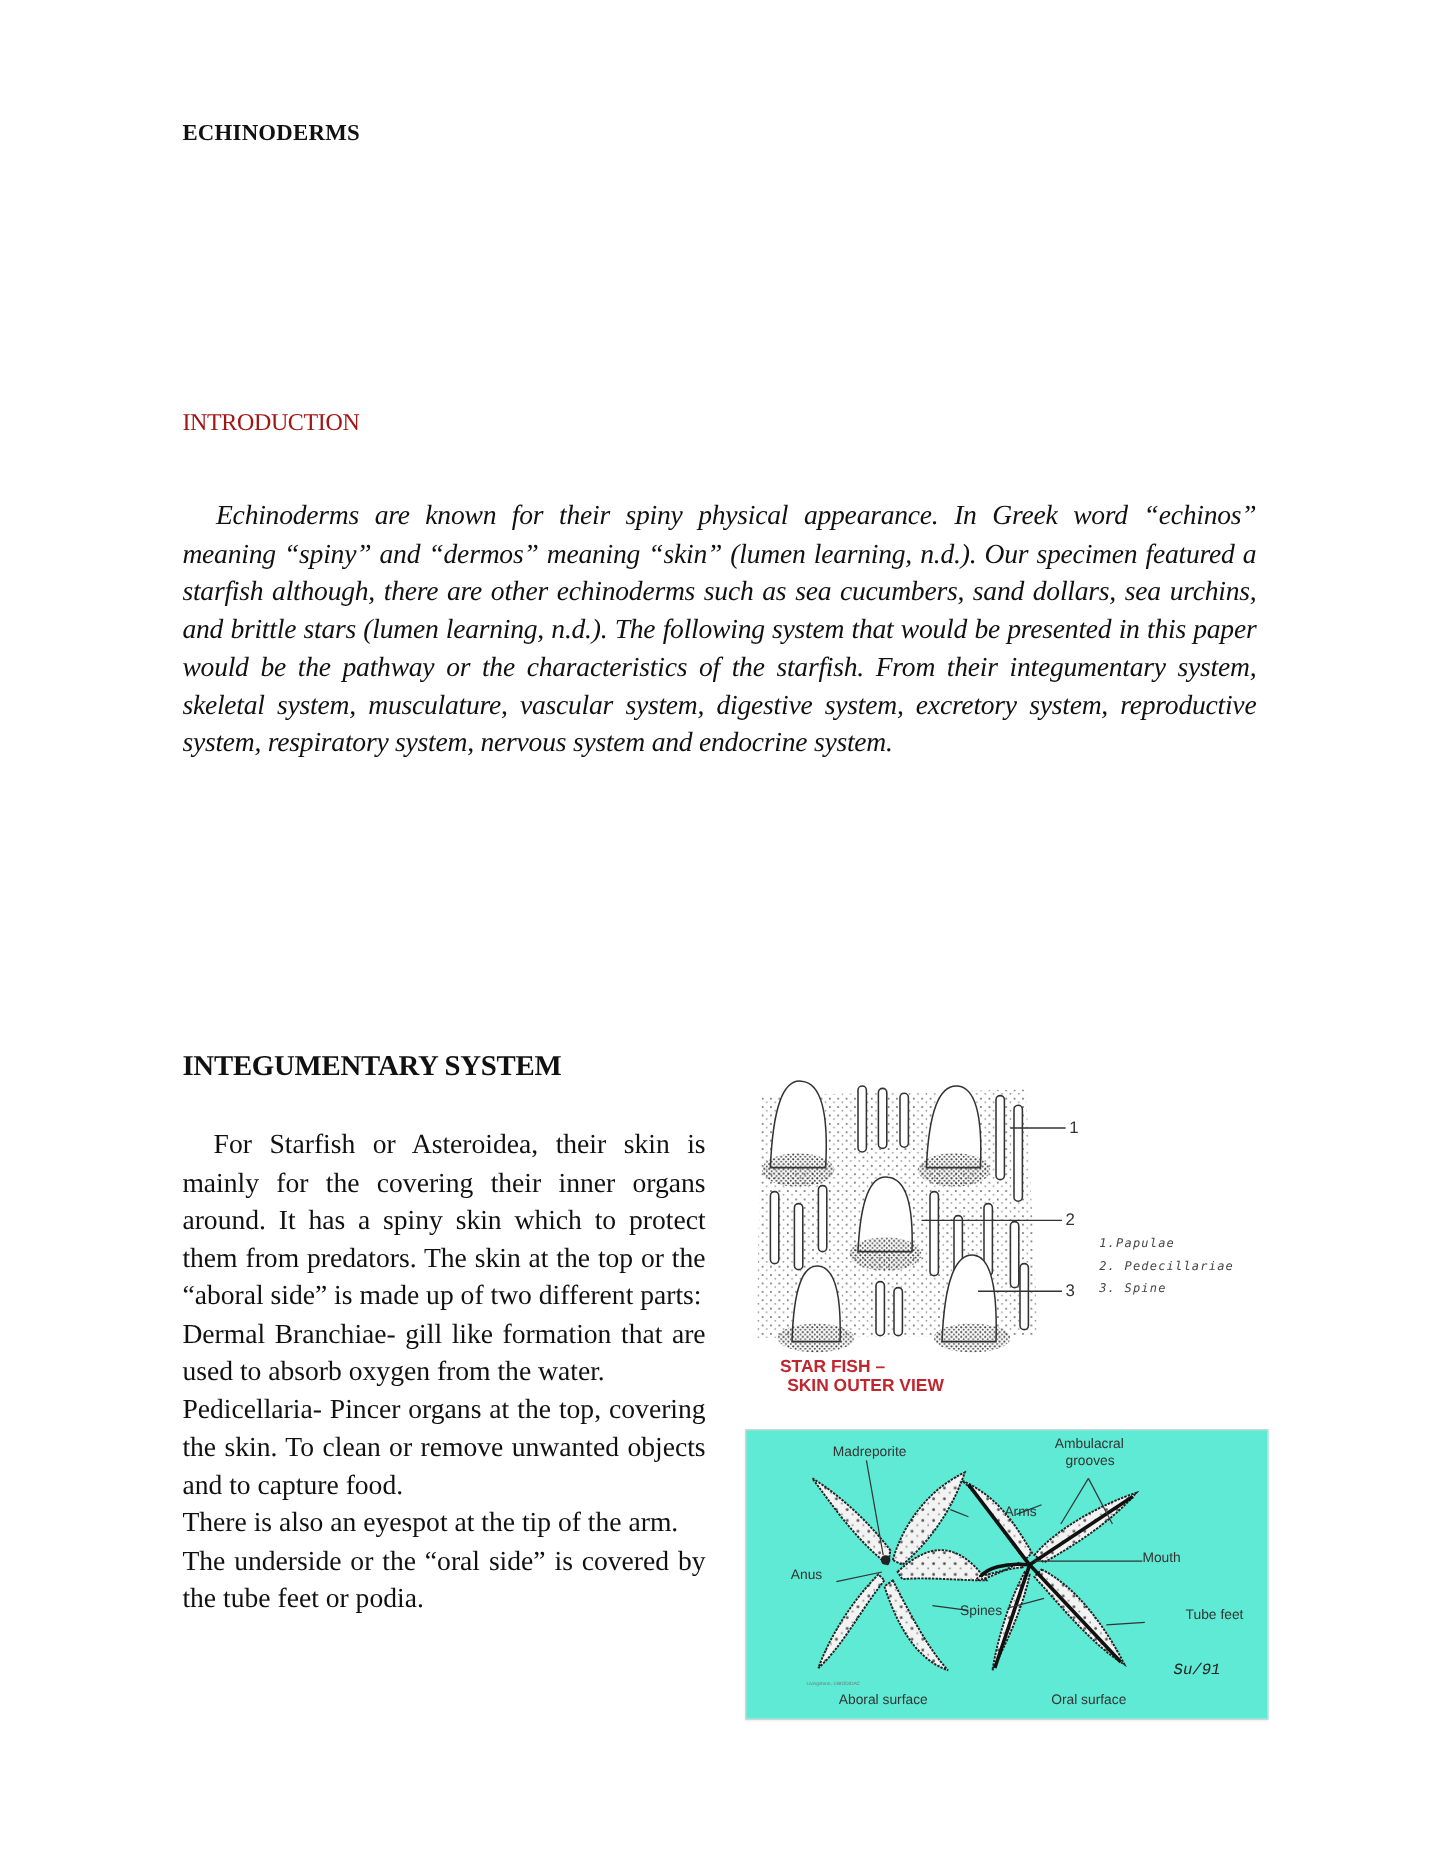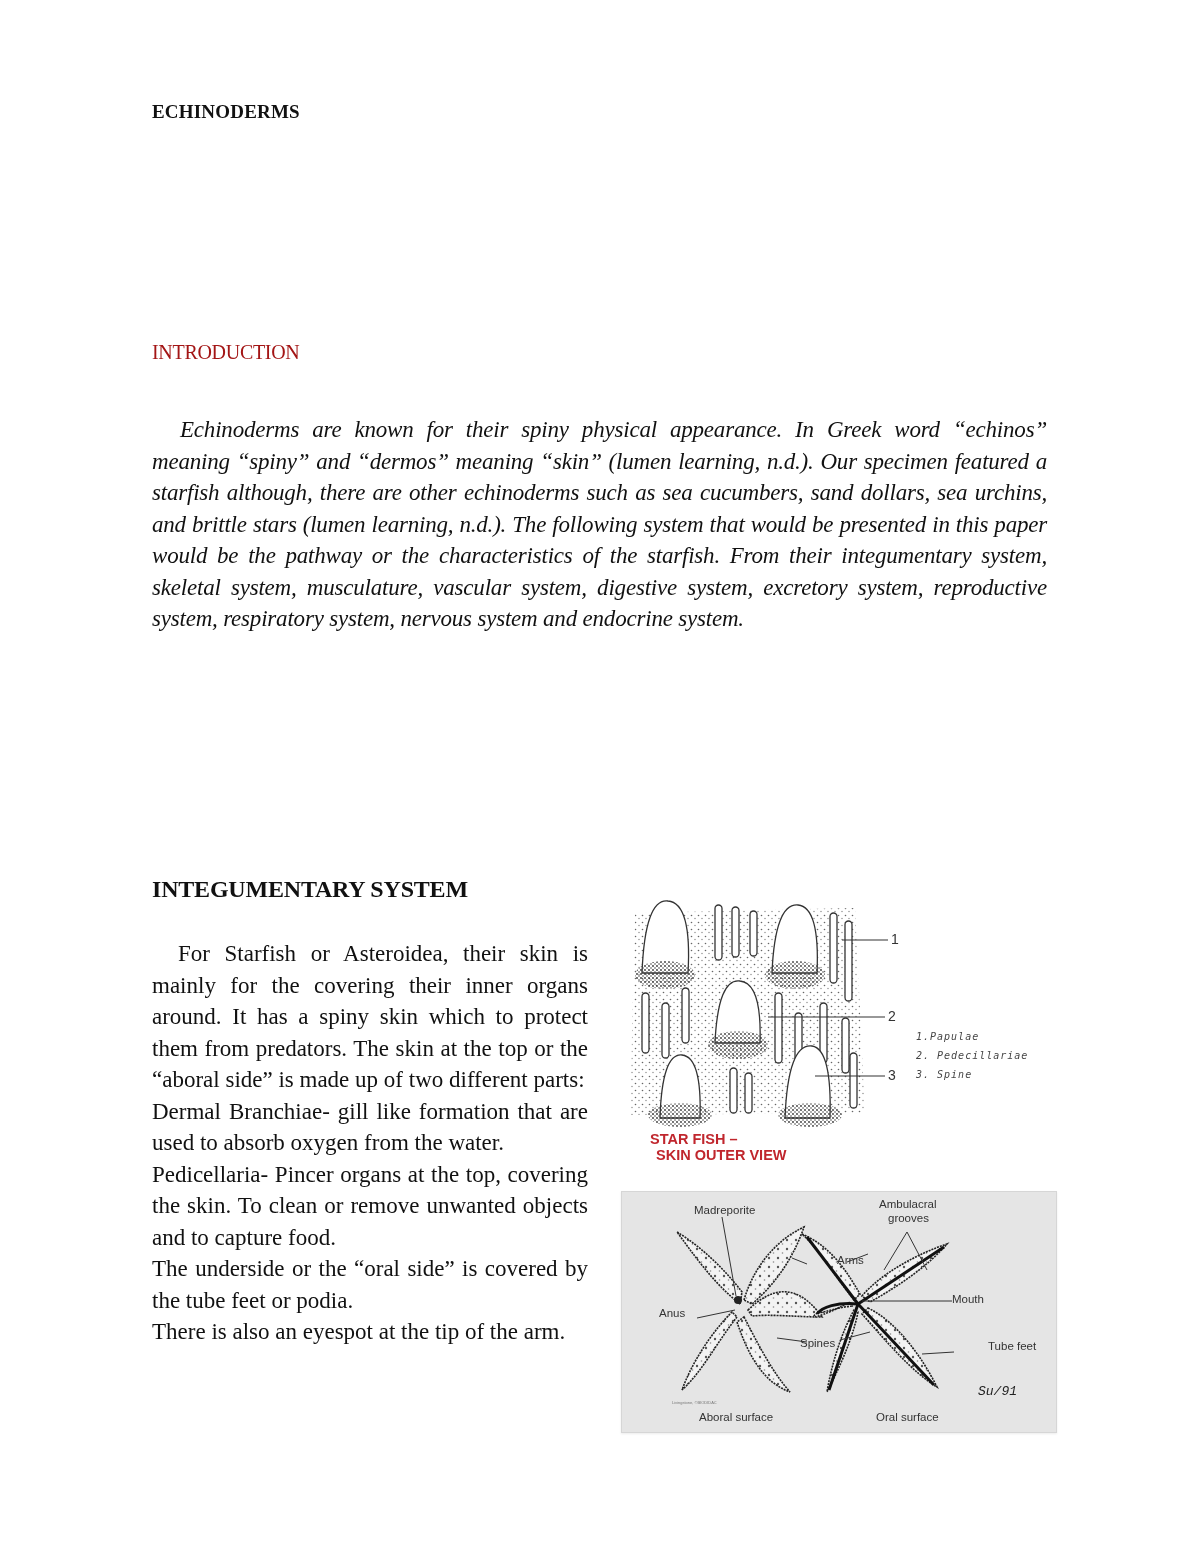--- a/index.html
+++ b/index.html
@@ -26,41 +26,41 @@
 
     
     .fig1 { position: absolute; left: 620px; top: 893px; width: 440px; height: 275px; }
     .fig1 svg { position: absolute; left: 0; top: 0; }
     .fig1 .legend { position: absolute; left: 284px; top: 134px; font-family: "DejaVu Sans Mono", monospace; font-style: italic; font-size: 10px; color: #444; line-height: 19px; letter-spacing: 1px; margin-left: 12px; }
     .fig1 .caption { position: absolute; left: 30px; top: 238px; font-size: 14.5px; font-weight: bold; color: #c0262d; line-height: 16px; }
     .fig1 .caption .l2 { padding-left: 6px; }
     .fig1 .num { position: absolute; font-size: 14px; color: #333; }
 
     
-    .fig2 { position: absolute; left: 621px; top: 1191px; width: 434px; height: 240px; border: 1px solid #d6d6d6; box-shadow: 0 1px 2px rgba(0,0,0,0.08); background: #e5e5e5; }
+    .fig2 { position: absolute; left: 621px; top: 1191px; width: 434px; height: 240px; border: 1px solid #d6d6d6; box-shadow: 0 1px 2px rgba(0,0,0,0.08); background: #5eead4; }
     .fig2 svg { position: absolute; left: 0; top: 0; }
     .fig2 .lbl { position: absolute; font-size: 11.5px; color: #333; line-height: 13px; }
     .fig2 .credit { position: absolute; font-size: 4px; color: #777; }
     .fig2 .sig { position: absolute; font-family: Liberation Mono, monospace; font-style: italic; font-size: 13px; color: #222; }
   </style>
 </head>
 <body>
 
 <div class="doc-title serif">ECHINODERMS</div>
 
 <div class="intro-heading serif">INTRODUCTION</div>
 <div class="intro-body serif"><span class="indent"></span><span>Echinoderms are known for their spiny physical appearance. In Greek word “echinos” meaning “spiny” and “dermos” meaning “skin” (lumen learning, n.d.). Our specimen featured a starfish although, there are other echinoderms such as sea cucumbers, sand dollars, sea urchins, and brittle stars (lumen learning, n.d.). The following system that would be presented in this paper would be the pathway or the characteristics of the starfish. From their integumentary system, skeletal system, musculature, vascular system, digestive system, excretory system, reproductive system, respiratory system, nervous system and endocrine system.</span></div>
 
 <div class="integ-heading serif">INTEGUMENTARY SYSTEM</div>
 <div class="integ-body serif">
   <p class="para-first">For Starfish or Asteroidea, their skin is mainly for the covering their inner organs around. It has a spiny skin which to protect them from predators. The skin at the top or the “aboral side” is made up of two different parts:</p>
   <p>Dermal Branchiae- gill like formation that are used to absorb oxygen from the water.</p>
   <p>Pedicellaria- Pincer organs at the top, covering the skin. To clean or remove unwanted objects and to capture food.</p>
+  <p>There is also an eyespot at the tip of the arm.</p>
   <p>The underside or the “oral side” is covered by the tube feet or podia.</p>
-  <p>There is also an eyespot at the tip of the arm.</p>
 </div>
 
 <div class="fig1">
   <svg width="440" height="240" viewBox="0 0 440 240">
     <defs>
       <pattern id="stipple" width="7" height="7" patternUnits="userSpaceOnUse">
         <circle cx="1.5" cy="1.5" r="0.8" fill="#555"></circle>
         <circle cx="5" cy="4.5" r="0.7" fill="#777"></circle>
       </pattern>
       <pattern id="dense" width="4" height="4" patternUnits="userSpaceOnUse">

